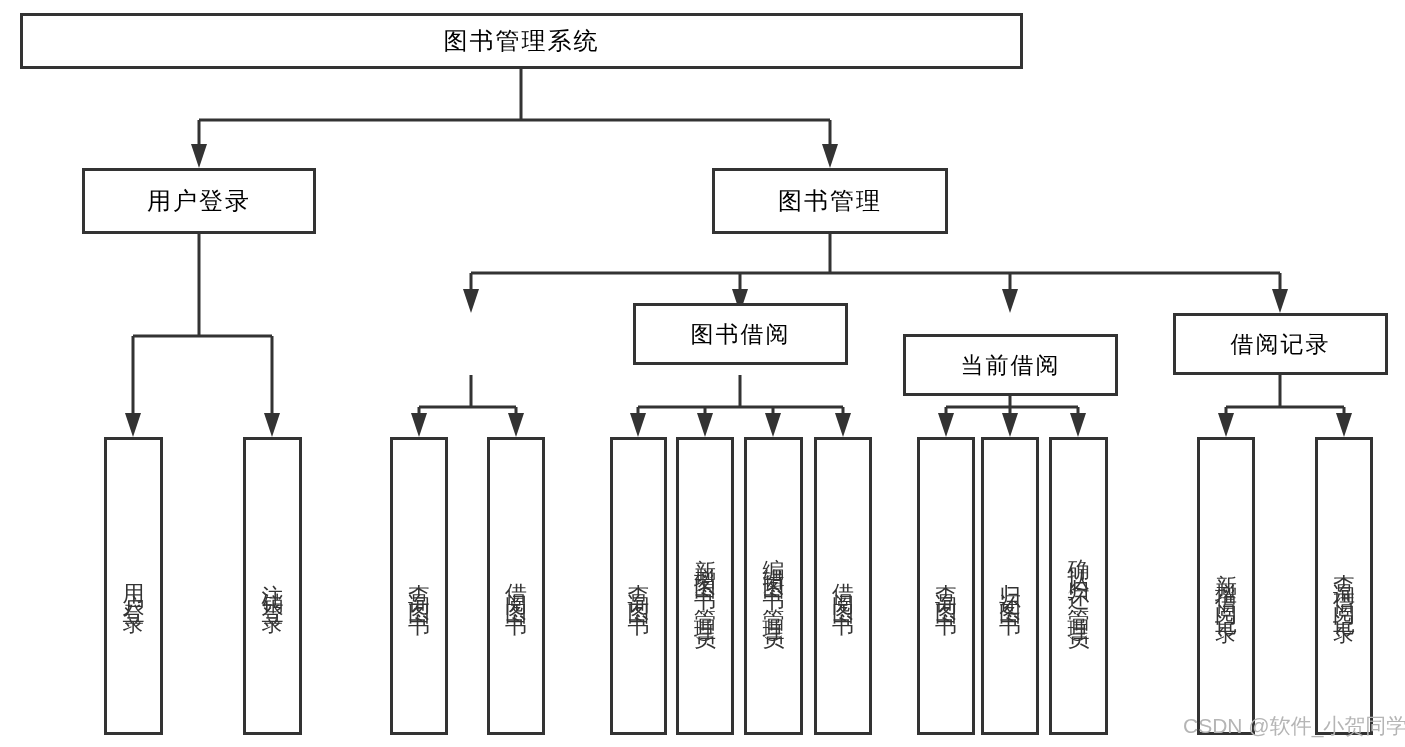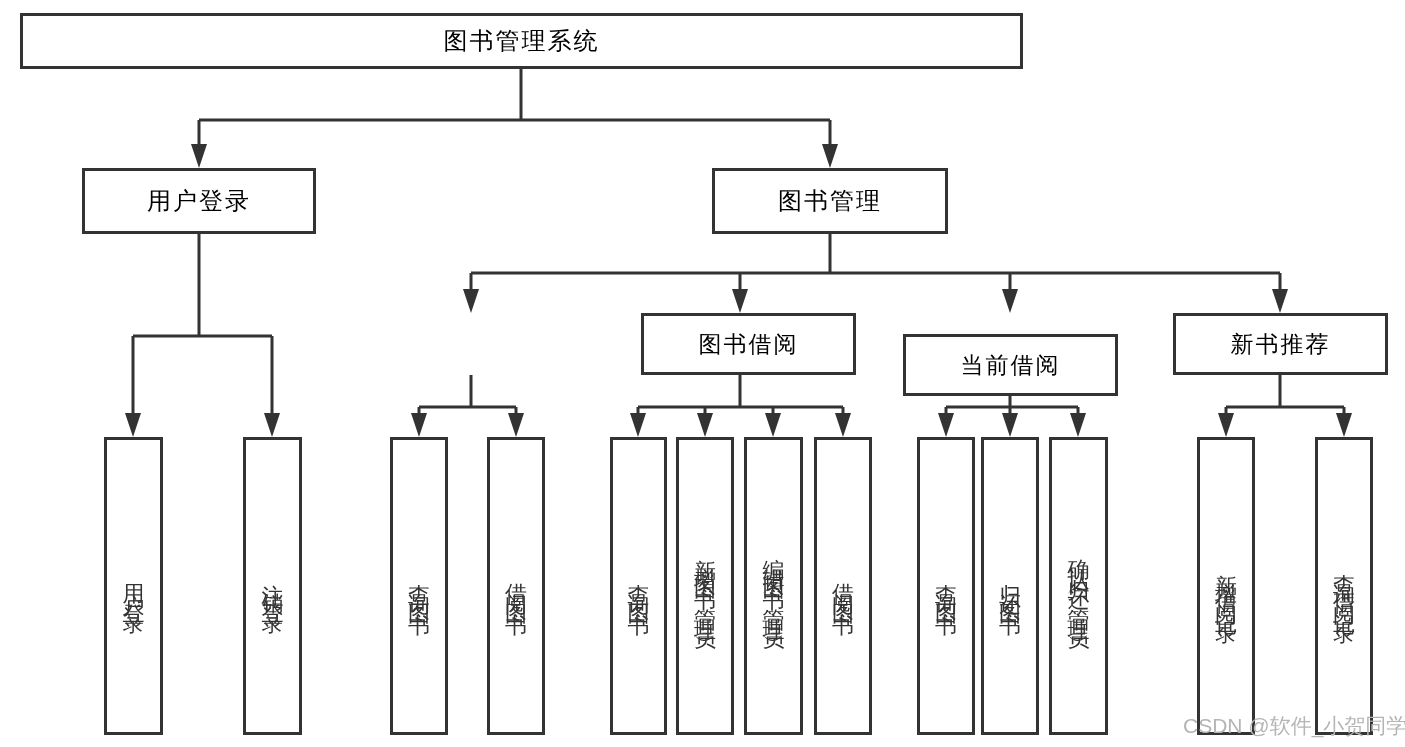--- a/index.html
+++ b/index.html
@@ -78,23 +78,23 @@
       <polygon points="1218,413 1234,413 1226,437"></polygon>
       <polygon points="1336,413 1352,413 1344,437"></polygon>
     </g>
   </svg>
 
   <div class="hbox" style="left:20px;top:13px;width:1003px;height:56px;">图书管理系统</div>
 
   <div class="hbox" style="left:82px;top:168px;width:234px;height:66px;">用户登录</div>
   <div class="hbox" style="left:712px;top:168px;width:236px;height:66px;">图书管理</div>
 
-  <div class="hbox" style="left:633px;top:313px;width:215px;height:62px;font-size:23px;margin-left:8px;">图书借阅</div>
+  <div class="hbox" style="left:633px;top:303px;width:215px;height:62px;font-size:23px;">图书借阅</div>
   <div class="hbox" style="left:903px;top:313px;width:215px;height:62px;font-size:23px;margin-top:21px;">当前借阅</div>
-  <div class="hbox" style="left:1173px;top:313px;width:215px;height:62px;font-size:23px;">新书推荐</div>
+  <div class="hbox" style="left:1173px;top:313px;width:215px;height:62px;font-size:23px;">借阅记录</div>
 
   <div class="vbox" style="left:104px;top:437px;width:59px;height:298px;">
     <span>用户登录</span>
   </div>
   <div class="vbox" style="left:243px;top:437px;width:59px;height:298px;">
     <span>注销登录</span>
   </div>
 
   <div class="vbox" style="left:390px;top:437px;width:58px;height:298px;">
     <span>查询图书</span>

